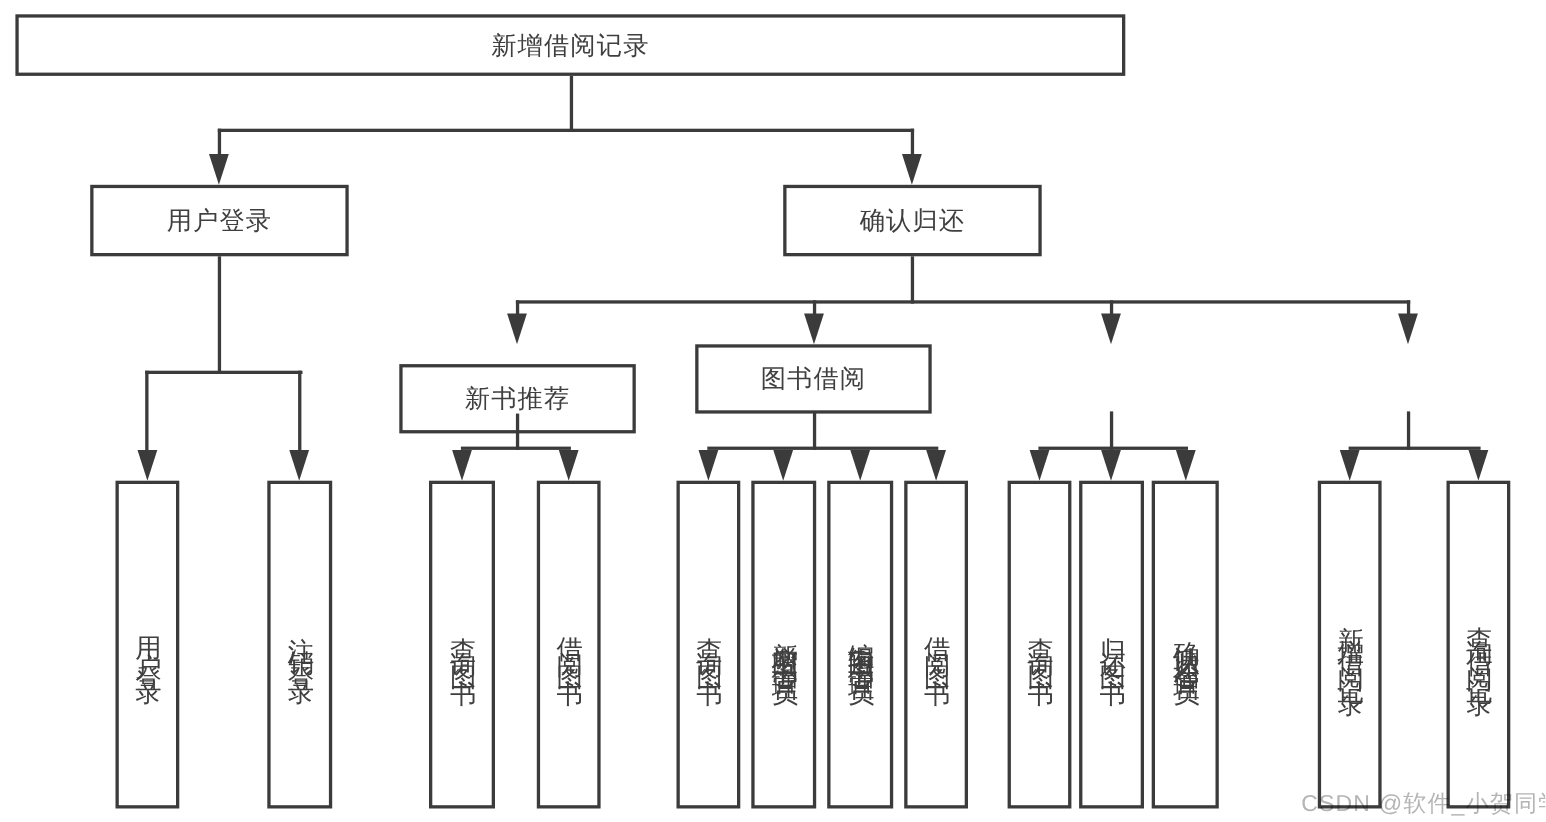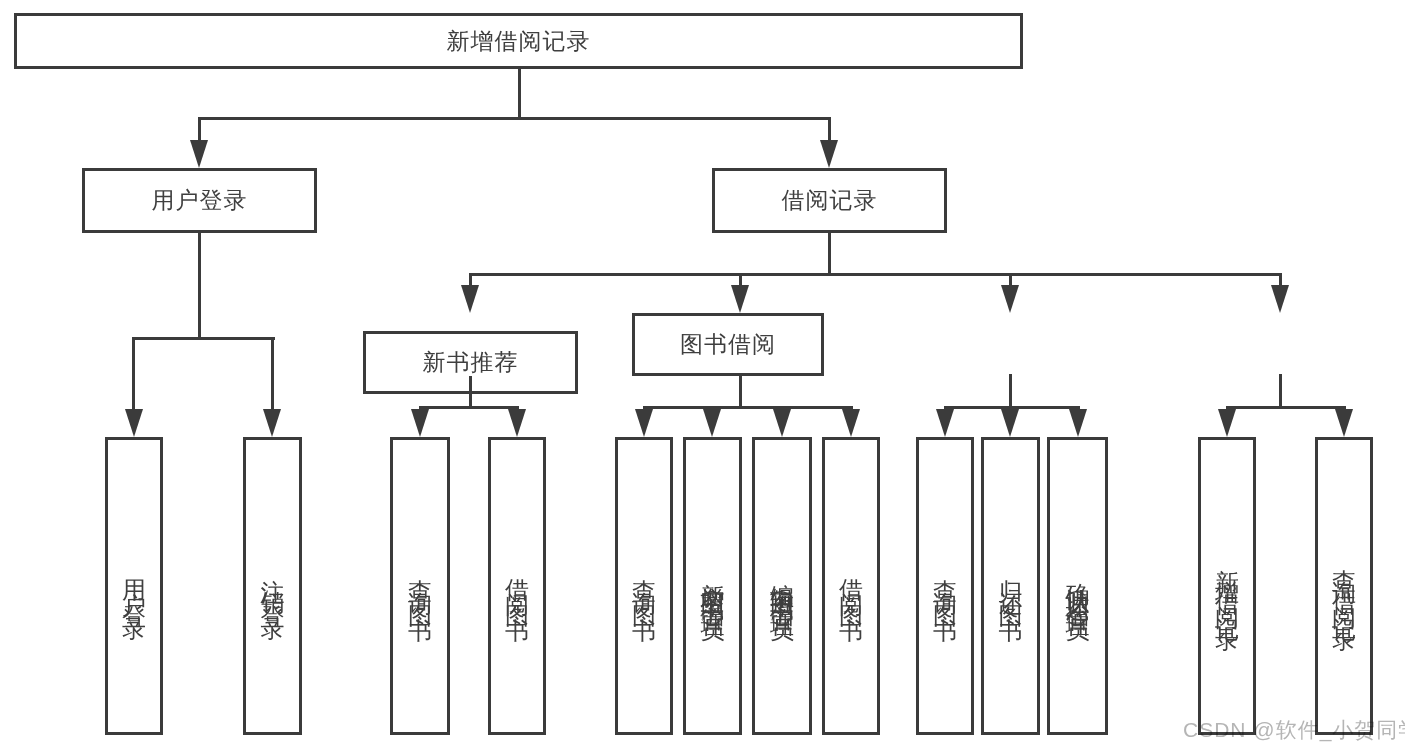--- a/index.html
+++ b/index.html
@@ -40,21 +40,21 @@
   <div class="ln" style="left:198px;top:117px;width:633px;height:3px;"></div>
   <div class="ln" style="left:198px;top:117px;width:3px;height:28px;"></div>
   <div class="ln" style="left:828px;top:117px;width:3px;height:28px;"></div>
   <div class="arw" style="left:190px;top:140px;"></div>
   <div class="arw" style="left:820px;top:140px;"></div>
 
   <div class="hbox" style="left:82px;top:168px;width:235px;height:65px;">
     <span>用户登录</span>
   </div>
   <div class="hbox" style="left:712px;top:168px;width:235px;height:65px;">
-    <span>借阅记录</span>
+    <span>确认归还</span>
   </div>
 
   <div class="ln" style="left:198px;top:233px;width:3px;height:107px;"></div>
   <div class="ln" style="left:132px;top:337px;width:143px;height:3px;"></div>
   <div class="ln" style="left:132px;top:337px;width:3px;height:75px;"></div>
   <div class="ln" style="left:271px;top:337px;width:3px;height:75px;"></div>
   <div class="arw" style="left:125px;top:409px;"></div>
   <div class="arw" style="left:263px;top:409px;"></div>
 
   <div class="ln" style="left:828px;top:233px;width:3px;height:43px;"></div>
@@ -64,21 +64,21 @@
   <div class="ln" style="left:1009px;top:273px;width:3px;height:15px;"></div>
   <div class="ln" style="left:1279px;top:273px;width:3px;height:15px;"></div>
   <div class="arw" style="left:461px;top:285px;"></div>
   <div class="arw" style="left:731px;top:285px;"></div>
   <div class="arw" style="left:1001px;top:285px;"></div>
   <div class="arw" style="left:1271px;top:285px;"></div>
 
   <div class="hbox" style="left:363px;top:331px;width:215px;height:63px;">
     <span>新书推荐</span>
   </div>
-  <div class="hbox" style="left:632px;top:313px;width:192px;height:63px;">
+  <div class="hbox" style="left:632px;top:313px;width:215px;height:63px;">
     <span>图书借阅</span>
   </div>
 
   <div class="ln" style="left:469px;top:376px;width:3px;height:33px;"></div>
   <div class="ln" style="left:419px;top:406px;width:100px;height:3px;"></div>
   <div class="arw" style="left:411px;top:409px;"></div>
   <div class="arw" style="left:508px;top:409px;"></div>
 
   <div class="ln" style="left:739px;top:374px;width:3px;height:35px;"></div>
   <div class="ln" style="left:643px;top:406px;width:210px;height:3px;"></div>

